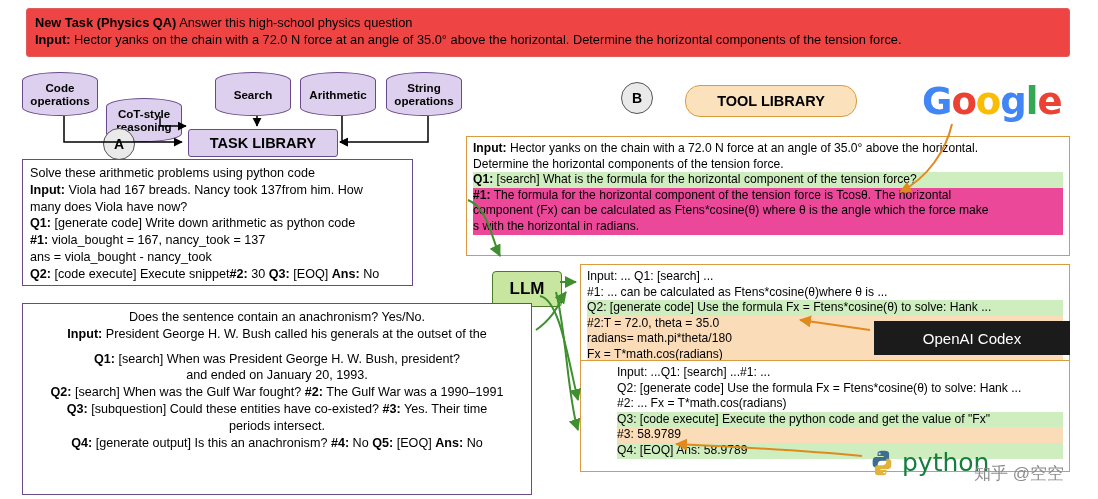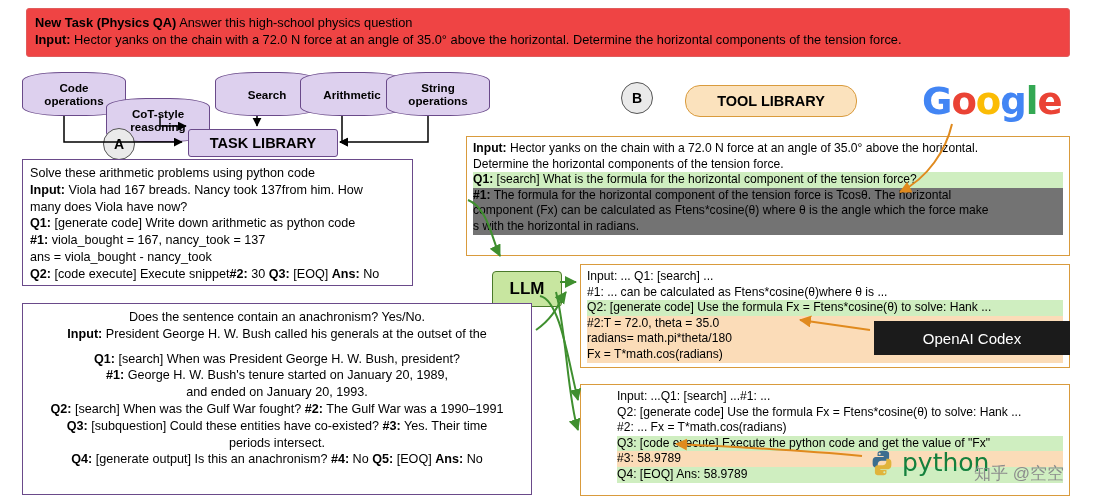--- a/index.html
+++ b/index.html
@@ -5,21 +5,21 @@
   html,body{margin:0;padding:0;}
   body{width:1098px;height:499px;background:#ffffff;font-family:"Liberation Sans",sans-serif;color:#000;position:relative;overflow:hidden;}
   .abs{position:absolute;}
   b{font-weight:bold;}
 
   
   #task-box{left:26px;top:8px;width:1044px;height:49px;border:1.5px solid #e05c5c;border-radius:3px;background:#ef4444;padding:5px 8px;box-sizing:border-box;}
   #task-box .line{font-size:12.8px;line-height:17px;}
 
   
-  .cyl{width:104px;height:44px;background:#ddd0ee;border:1.3px solid #6a4a8a;border-radius:40px/9px;display:flex;align-items:center;justify-content:center;text-align:center;font-size:11.6px;font-weight:bold;line-height:13px;padding:0 2px;box-sizing:border-box;}
+  .cyl{width:76px;height:44px;background:#ddd0ee;border:1.3px solid #6a4a8a;border-radius:40px/9px;display:flex;align-items:center;justify-content:center;text-align:center;font-size:11.6px;font-weight:bold;line-height:13px;padding:0 2px;box-sizing:border-box;}
   #cyl-0{left:22px;top:72px;}
   #cyl-1{left:106px;top:72px;margin-top:26px;}
   #cyl-2{left:215px;top:72px;}
   #cyl-3{left:300px;top:72px;}
   #cyl-4{left:386px;top:72px;}
 
   
   #task-library{left:188px;top:129px;width:148px;height:26px;background:#ddd0ee;border:1.3px solid #6a4a8a;border-radius:3px;display:flex;align-items:center;justify-content:center;font-size:14.5px;font-weight:bold;}
 
   
@@ -35,24 +35,24 @@
 
   
   #ex-arith{left:22px;top:159px;width:391px;height:127px;border:1.3px solid #6a4a8a;background:#fff;padding:5px 7px;box-sizing:border-box;}
   #ex-anach{left:22px;top:303px;width:510px;height:192px;border:1.3px solid #6a4a8a;background:#fff;padding:5px 7px;box-sizing:border-box;text-align:center;}
   .extext{font-size:12.6px;line-height:16.8px;}
 
   
   .rpanel{border:1.3px solid #d99b3d;background:#fff;box-sizing:border-box;padding:4px 6px;}
   #panel-1{left:466px;top:136px;width:604px;height:120px;}
   #panel-2{left:580px;top:264px;width:490px;height:104px;}
-  #panel-3{left:580px;top:384px;width:490px;height:112px;padding-left:36px;}
+  #panel-3{left:580px;top:360px;width:490px;height:112px;padding-left:36px;}
   .rtext{font-size:12.1px;line-height:15.6px;}
   .hl-green{background:#cfeec0;}
-  .hl-yellow{background:#737373;}
+  .hl-yellow{background:#ec4899;}
   .hl-orange{background:#fbdcb8;}
   .plain{background:transparent;}
 
   
   #codex-box{left:874px;top:321px;width:196px;height:34px;background:#1b1b1b;color:#fff;display:flex;align-items:center;justify-content:center;font-size:15px;}
 
   
   #google-logo{left:922px;top:80px;font-size:37px;font-weight:bold;letter-spacing:-1px;font-family:"DejaVu Sans",sans-serif;}
   #google-logo span{line-height:37px;}
 
@@ -126,21 +126,20 @@
   <div class="extext"><b>#1:</b><span> viola_bought = 167, nancy_took = 137</span></div>
   <div class="extext"><span>ans = viola_bought - nancy_took</span></div>
   <div class="extext"><b>Q2:</b><span> [code execute] Execute snippet</span><b>#2:</b><span> 30</span> <b>Q3:</b><span> [EOQ]</span> <b>Ans:</b><span> No</span></div>
 </div>
 
 <div id="ex-anach" class="abs">
   <div class="extext"><span>Does the sentence contain an anachronism? Yes/No.</span></div>
   <div class="extext"><b>Input:</b><span> President George H. W. Bush called his generals at the outset of the</span></div>
   <div class="extext" style="height:8px"></div>
   <div class="extext"><b>Q1:</b><span> [search] When was President George H. W. Bush, president?</span></div>
-  <div class="extext"><b>#1:</b><span> George H. W. Bush's tenure started on January 20, 1989,</span></div>
   <div class="extext"><span>and ended on January 20, 1993.</span></div>
   <div class="extext"><b>Q2:</b><span> [search] When was the Gulf War fought?</span> <b>#2:</b><span> The Gulf War was a 1990–1991</span></div>
   <div class="extext"><b>Q3:</b><span> [subquestion] Could these entities have co-existed?</span> <b>#3:</b><span> Yes. Their time</span></div>
   <div class="extext"><span>periods intersect.</span></div>
   <div class="extext"><b>Q4:</b><span> [generate output] Is this an anachronism?</span> <b>#4:</b><span> No</span> <b>Q5:</b><span> [EOQ]</span> <b>Ans:</b><span> No</span></div>
 </div>
 
 <div id="panel-1" class="abs rpanel">
   <div class="rtext plain"><b>Input:</b><span> Hector yanks on the chain with a 72.0 N force at an angle of 35.0° above the horizontal.</span></div>
   <div class="rtext plain"><span>Determine the horizontal components of the tension force.</span></div>

